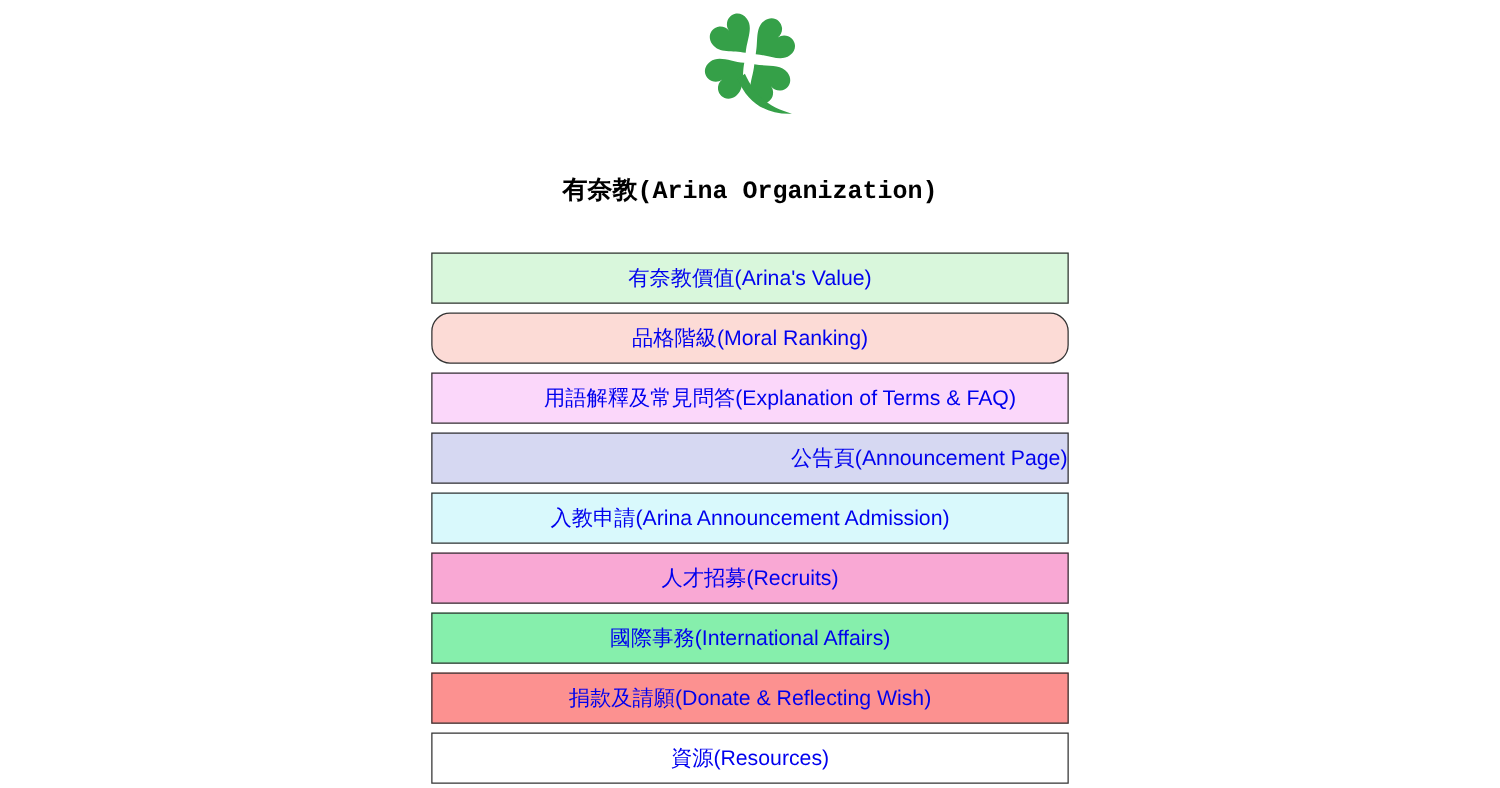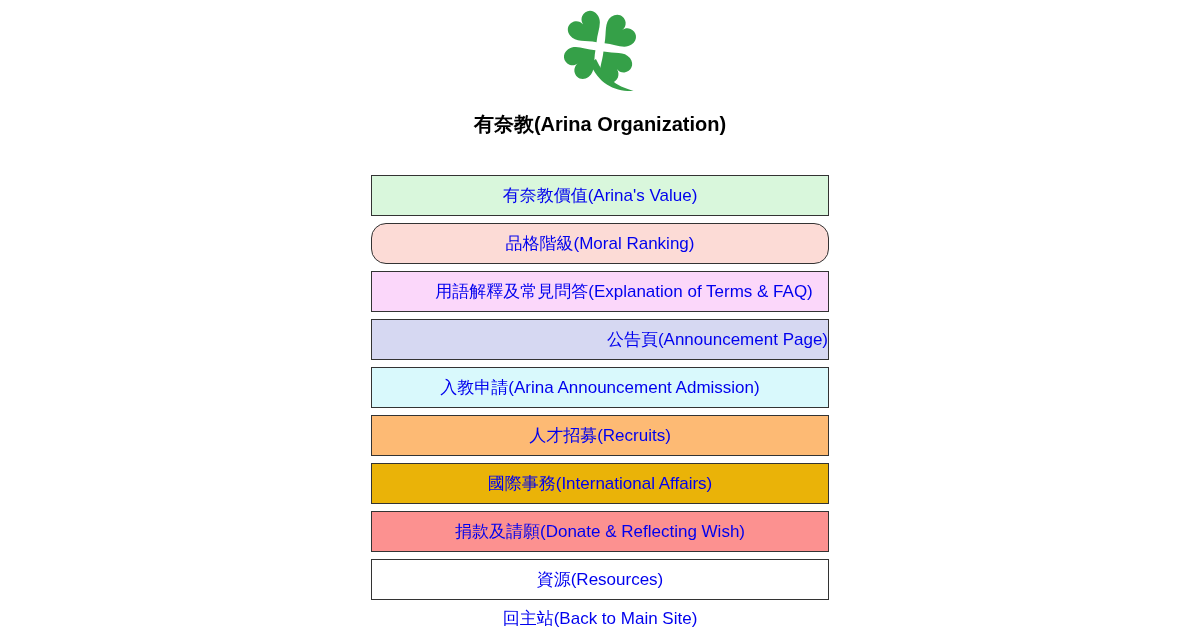--- a/index.html
+++ b/index.html
@@ -17,31 +17,32 @@
     width: 1200px;
     text-align: center;
   }
   .logo-svg {
     display: block;
     margin: 10px auto 0;
     height: 90px;
     width: 96px;
   }
   .page-title {
-    margin: 11px 0 0 0;
+    margin: 38px 0 0 0;
     font-size: 20px;
     font-weight: bold;
     color: #000000;
     letter-spacing: 0;
+    font-family: Liberation Mono, monospace;
   }
   .menu {
     list-style: none;
     margin: 37px auto 0;
     padding: 0;
-    width: 458px;
+    width: 510px;
   }
   .menu-item {
     box-sizing: border-box;
     height: 41px;
     border: 1px solid var(--border-color, #333);
     margin-bottom: 7px;
     display: flex;
     align-items: center;
     justify-content: center;
     cursor: pointer;
@@ -95,25 +96,25 @@
     </li>
 
     <li class="menu-item" style="background: rgb(214, 216, 242); justify-content: flex-end;">
       <a href="#" class="menu-link">公告頁(Announcement Page)</a>
     </li>
 
     <li class="menu-item" style="background: rgb(217, 249, 252);">
       <a href="#" class="menu-link">入教申請(Arina Announcement Admission)</a>
     </li>
 
-    <li class="menu-item" style="background: #fdba74;">
+    <li class="menu-item" style="background: #f9a8d4;">
       <a href="#" class="menu-link">人才招募(Recruits)</a>
     </li>
 
-    <li class="menu-item" style="background: #eab308;">
+    <li class="menu-item" style="background: #86efac;">
       <a href="#" class="menu-link">國際事務(International Affairs)</a>
     </li>
 
     <li class="menu-item" style="background: rgb(252, 145, 144);">
       <a href="#" class="menu-link">捐款及請願(Donate &amp; Reflecting Wish)</a>
     </li>
 
     <li class="menu-item" style="background: rgb(255, 255, 255);">
       <a href="#" class="menu-link">資源(Resources)</a>
     </li>

